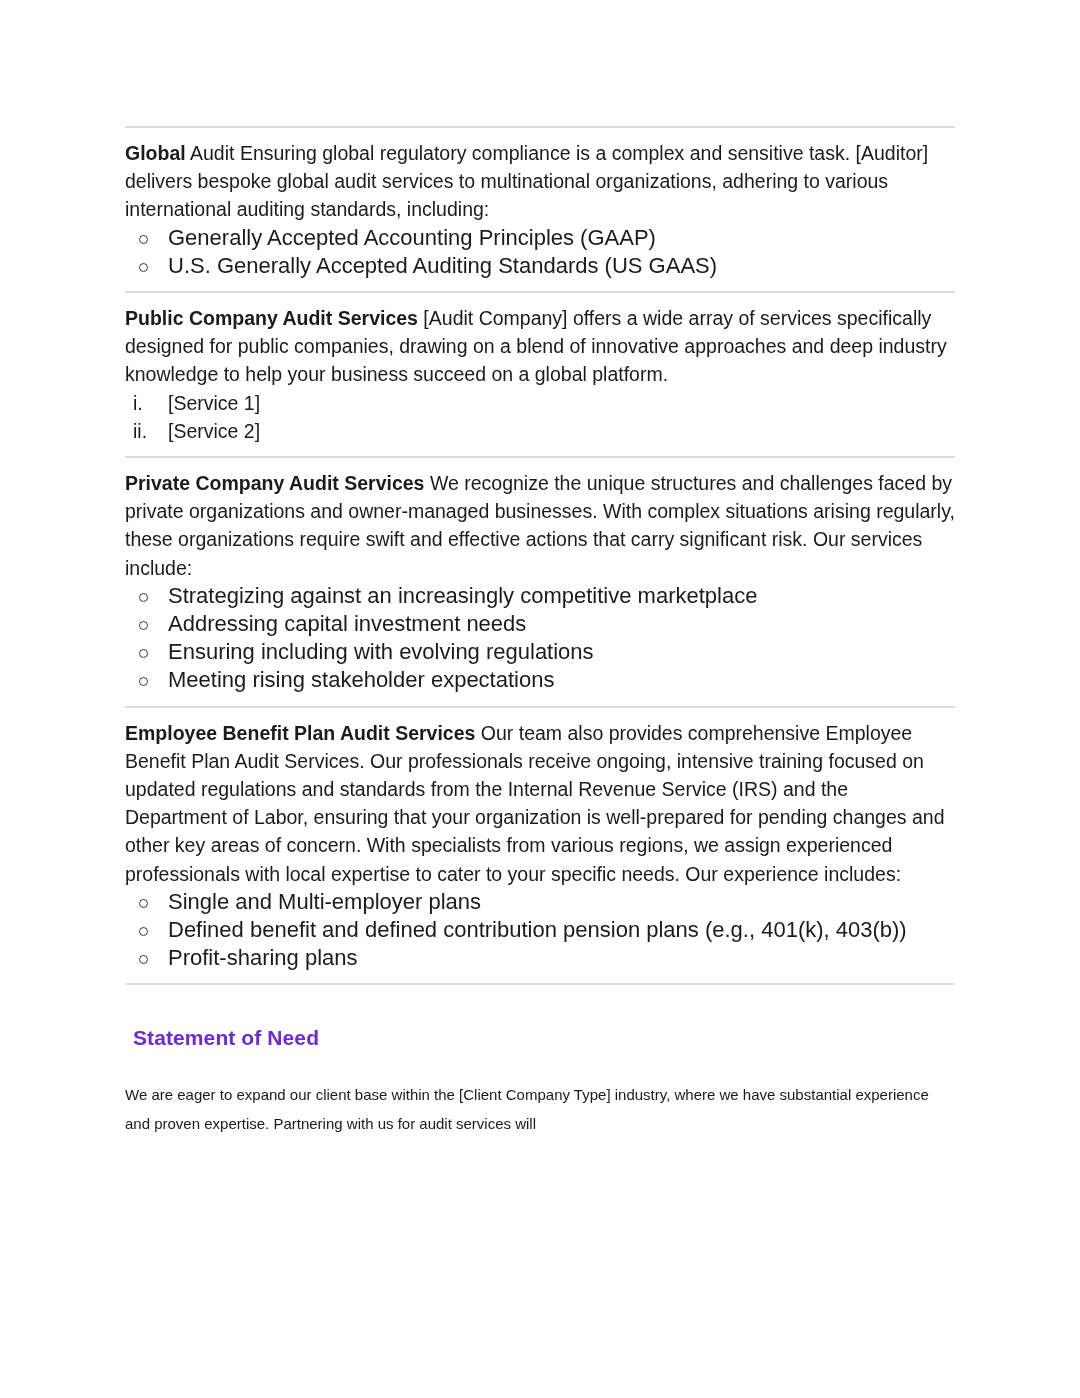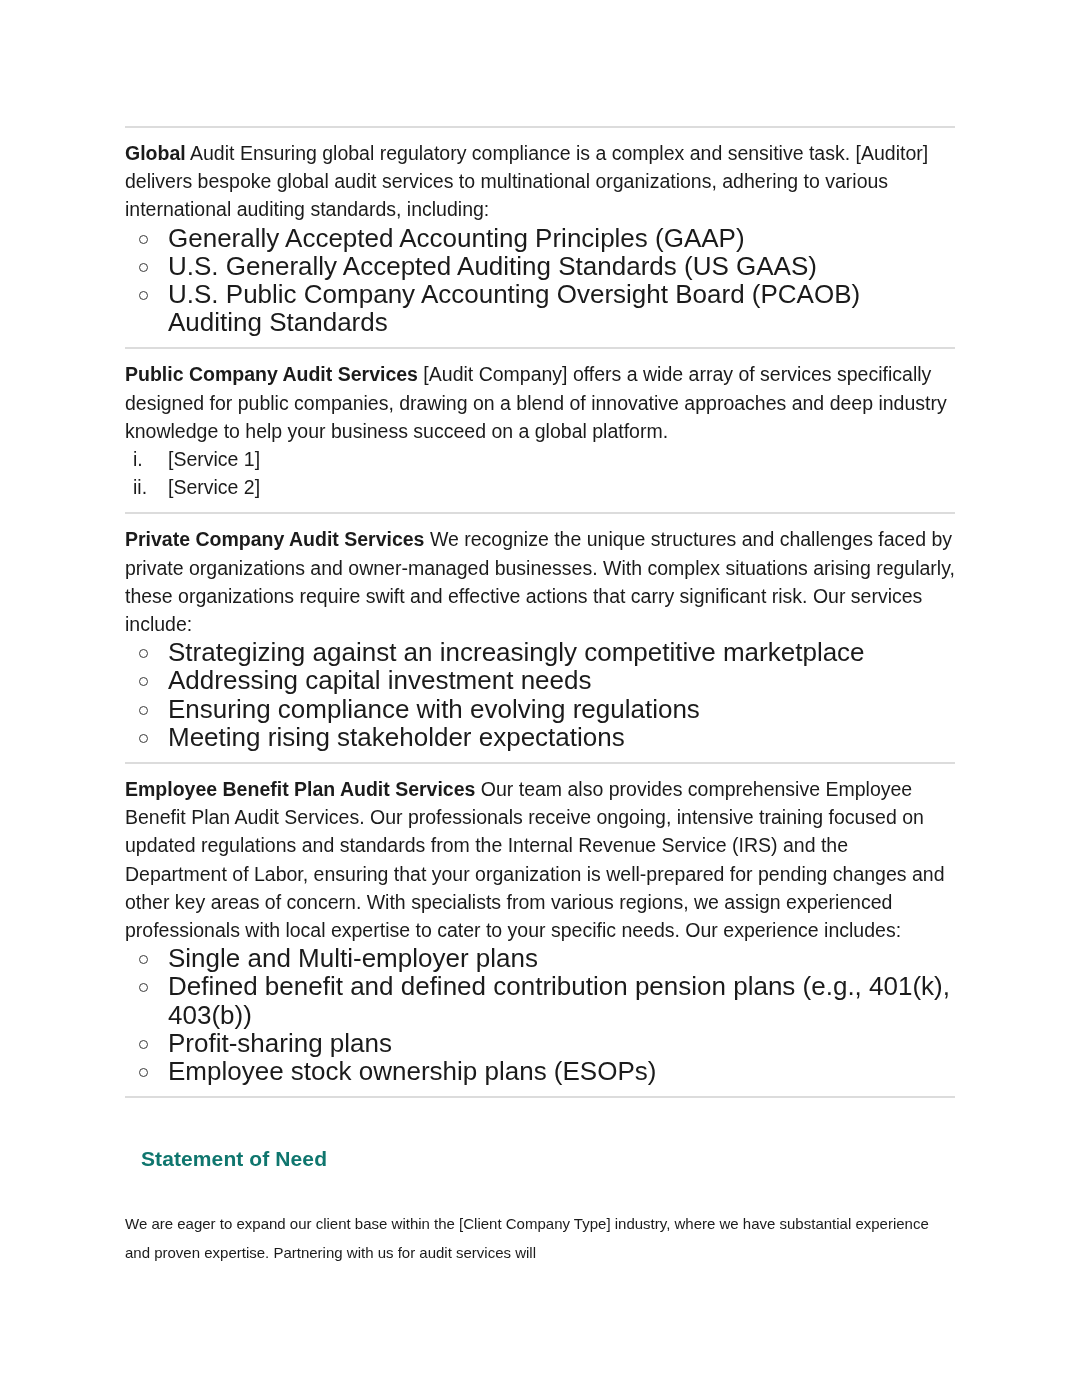--- a/index.html
+++ b/index.html
@@ -61,21 +61,21 @@
   }
 
   ul.circle-list {
     list-style: none;
     margin: 0;
     padding: 0;
   }
 
   ul.circle-list > li {
     position: relative;
-    font-size: 26px;
+    font-size: 22px;
     line-height: 28.2px;
     color: #1b1b1b;
     padding-left: 43px;
     margin: 0;
   }
 
   ul.circle-list > li::before {
     content: "";
     position: absolute;
     left: 14px;
@@ -108,25 +108,25 @@
     left: 8px;
     top: 0;
     width: 30px;
     text-align: left;
     font-size: 19.5px;
     line-height: 28.2px;
     color: #1b1b1b;
   }
 
   h2.heading {
-    margin: 16px;
+    margin: 8px;
     font-size: 21px;
     line-height: 30px;
     font-weight: 700;
-    color: #0f766e;
+    color: #6d28d9;
     letter-spacing: 0.1px;
   }
 
   .statement-block {
     padding-top: 30px;
   }
 
   .statement-block .heading-spacer {
     height: 20px;
   }
@@ -143,52 +143,50 @@
 
 <div id="page">
   <div id="content">
 
     <div class="divider"></div>
     <div class="section">
       <p class="para"><span class="lead">Global</span><span> Audit Ensuring global regulatory compliance is a complex and sensitive task. [Auditor] delivers bespoke global audit services to multinational organizations, adhering to various international auditing standards, including:</span></p>
       <ul class="circle-list">
         <li>Generally Accepted Accounting Principles (GAAP)</li>
         <li>U.S. Generally Accepted Auditing Standards (US GAAS)</li>
-        <li>U.S. Public Company Accounting Oversight Board (PCAOB) Auditing Standards</li>
       </ul>
     </div>
 
     <div class="divider"></div>
     <div class="section">
       <p class="para"><span class="lead">Public Company Audit Services</span><span> [Audit Company] offers a wide array of services specifically designed for public companies, drawing on a blend of innovative approaches and deep industry knowledge to help your business succeed on a global platform.</span></p>
       <ol class="roman-list">
         <li><span class="marker">i.</span><span>[Service 1]</span></li>
         <li><span class="marker">ii.</span><span>[Service 2]</span></li>
       </ol>
     </div>
 
     <div class="divider"></div>
     <div class="section">
       <p class="para"><span class="lead">Private Company Audit Services</span><span> We recognize the unique structures and challenges faced by private organizations and owner-managed businesses. With complex situations arising regularly, these organizations require swift and effective actions that carry significant risk. Our services include:</span></p>
       <ul class="circle-list">
         <li>Strategizing against an increasingly competitive marketplace</li>
         <li>Addressing capital investment needs</li>
-        <li>Ensuring compliance with evolving regulations</li>
+        <li>Ensuring including with evolving regulations</li>
         <li>Meeting rising stakeholder expectations</li>
       </ul>
     </div>
 
     <div class="divider"></div>
     <div class="section">
       <p class="para"><span class="lead">Employee Benefit Plan Audit Services</span><span> Our team also provides comprehensive Employee Benefit Plan Audit Services. Our professionals receive ongoing, intensive training focused on updated regulations and standards from the Internal Revenue Service (IRS) and the Department of Labor, ensuring that your organization is well-prepared for pending changes and other key areas of concern. With specialists from various regions, we assign experienced professionals with local expertise to cater to your specific needs. Our experience includes:</span></p>
       <ul class="circle-list">
         <li>Single and Multi-employer plans</li>
         <li>Defined benefit and defined contribution pension plans (e.g., 401(k), 403(b))</li>
         <li>Profit-sharing plans</li>
-        <li>Employee stock ownership plans (ESOPs)</li>
       </ul>
     </div>
 
     <div class="divider"></div>
     <div class="statement-block">
       <h2 class="heading">Statement of Need</h2>
       <div class="heading-spacer"></div>
       <p class="closing-para">We are eager to expand our client base within the [Client Company Type] industry, where we have substantial experience and proven expertise. Partnering with us for audit services will</p>
     </div>
 

